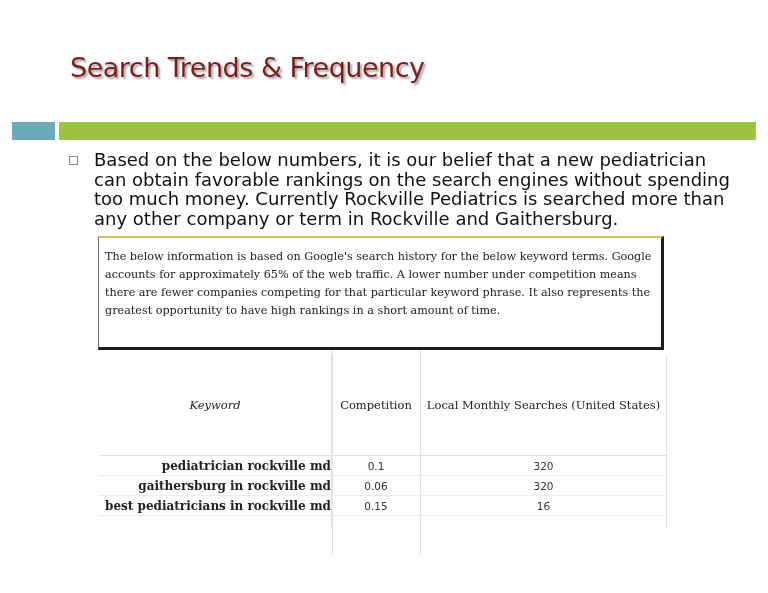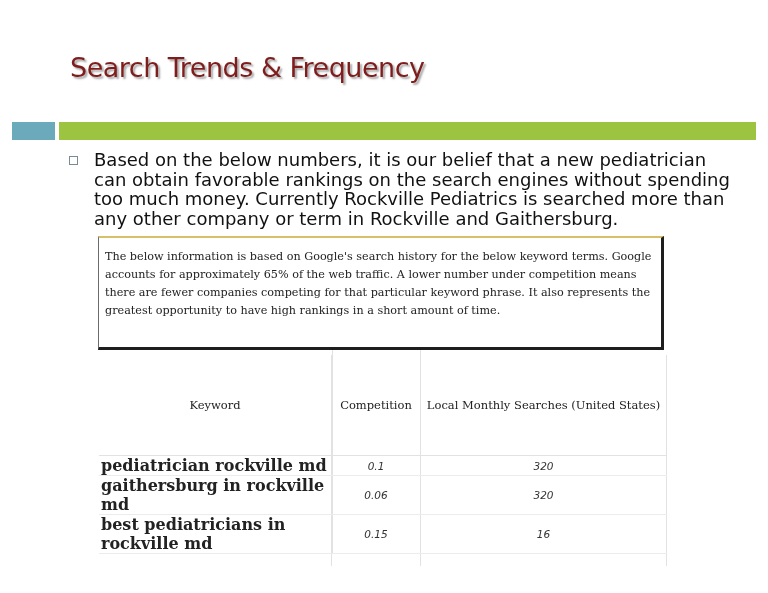--- a/index.html
+++ b/index.html
@@ -31,23 +31,23 @@
     font-family:"DejaVu Serif", serif; font-size:11.2px; line-height:18px; color:#222;
     text-align:left; padding:10px 6px 0 6px;
   }
   table.kw {
     position:absolute; left:99px; top:355px; border-collapse:collapse;
     font-family:"DejaVu Serif", serif; color:#222;
   }
   table.kw td { padding:0; border-right:1px solid #e2e2e2; }
   table.kw .hdr td { height:100px; font-size:11.5px; text-align:center; vertical-align:middle; border-bottom:1px solid #e2e2e2; }
   table.kw .row td { height:19px; font-size:11px; border-bottom:1px solid #ececec; }
-  table.kw .row td.kwcell { font-weight:bold; text-align:left; padding-left:2px; font-size:16px; }
-  table.kw .row td.num { text-align:center; font-family:"DejaVu Sans", sans-serif; font-size:10.5px; color:#333;font-style:italic; }
-  .c1 { width:232px; } .c2 { width:88px; } .c3 { width:245px; }
+  table.kw .row td.kwcell { font-weight:bold; text-align:right; padding-left:2px; font-size:12px; }
+  table.kw .row td.num { text-align:center; font-family:"DejaVu Sans", sans-serif; font-size:10.5px; color:#333; }
+  .c1 { width:232px;font-style:italic; } .c2 { width:88px; } .c3 { width:245px; }
   .trail td { height:12px; }
 </style>
 </head>
 <body>
 
 <div class="title">Search Trends &amp; Frequency</div>
 <div class="teal-block"></div>
 <div class="green-bar"></div>
 
 <div class="bullet-icon"></div>

